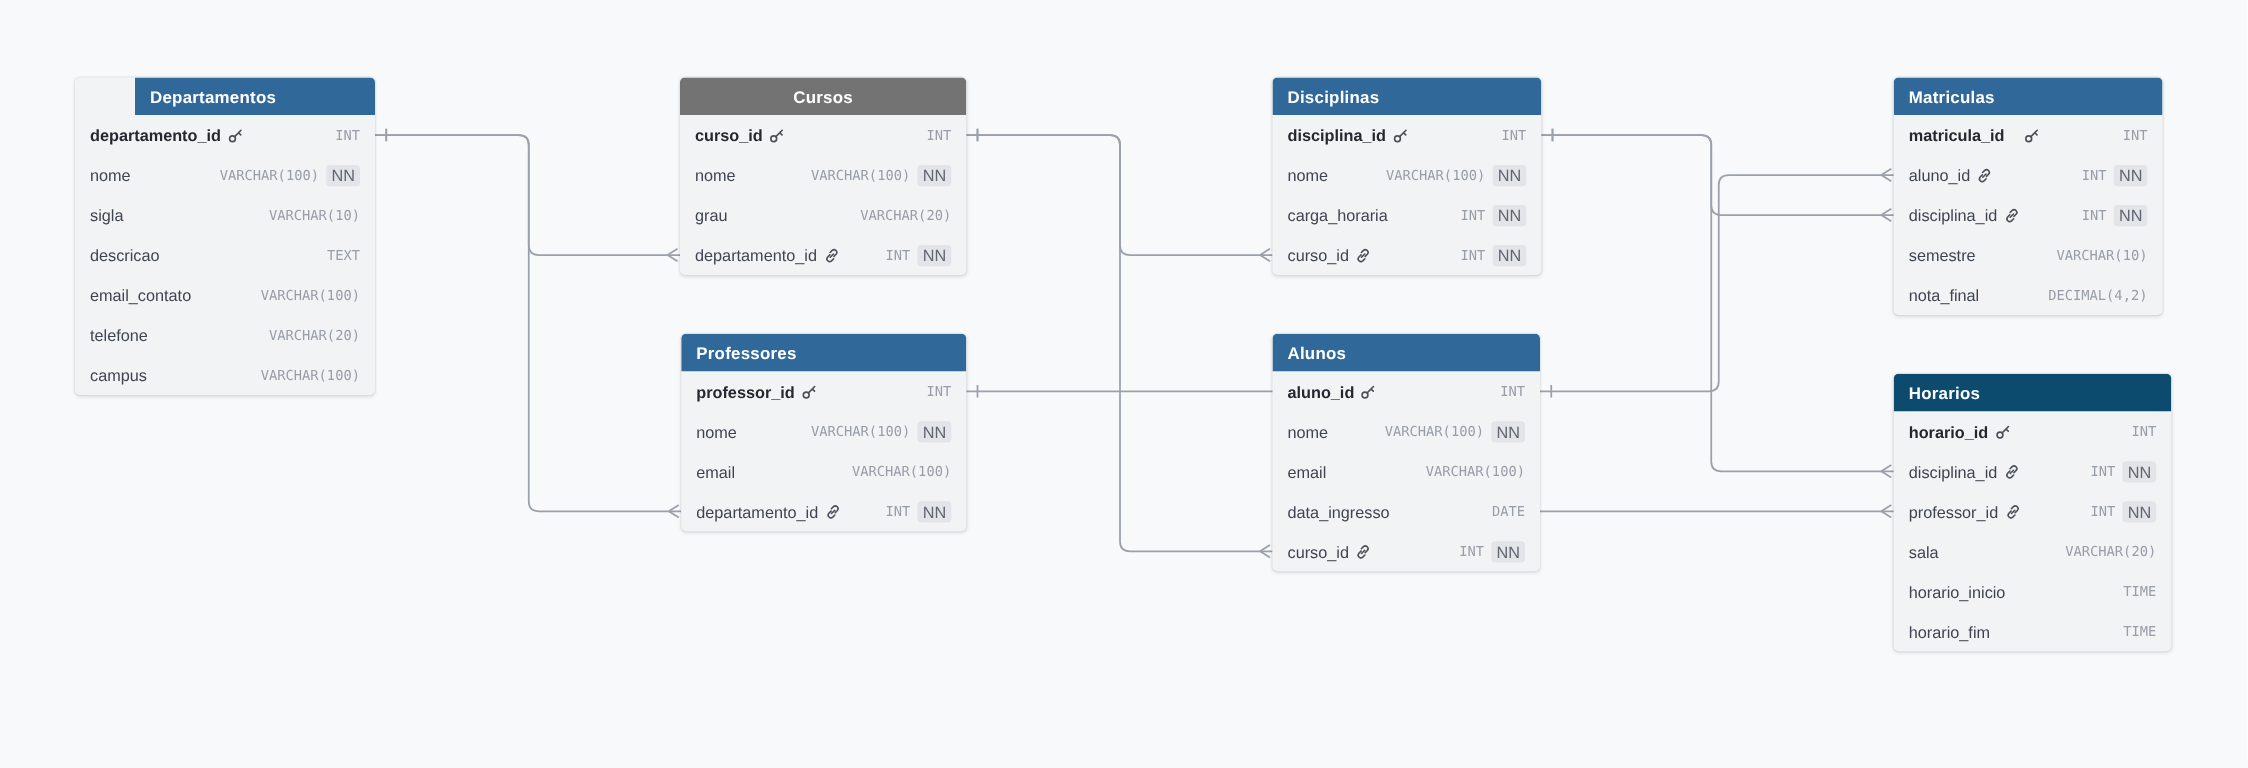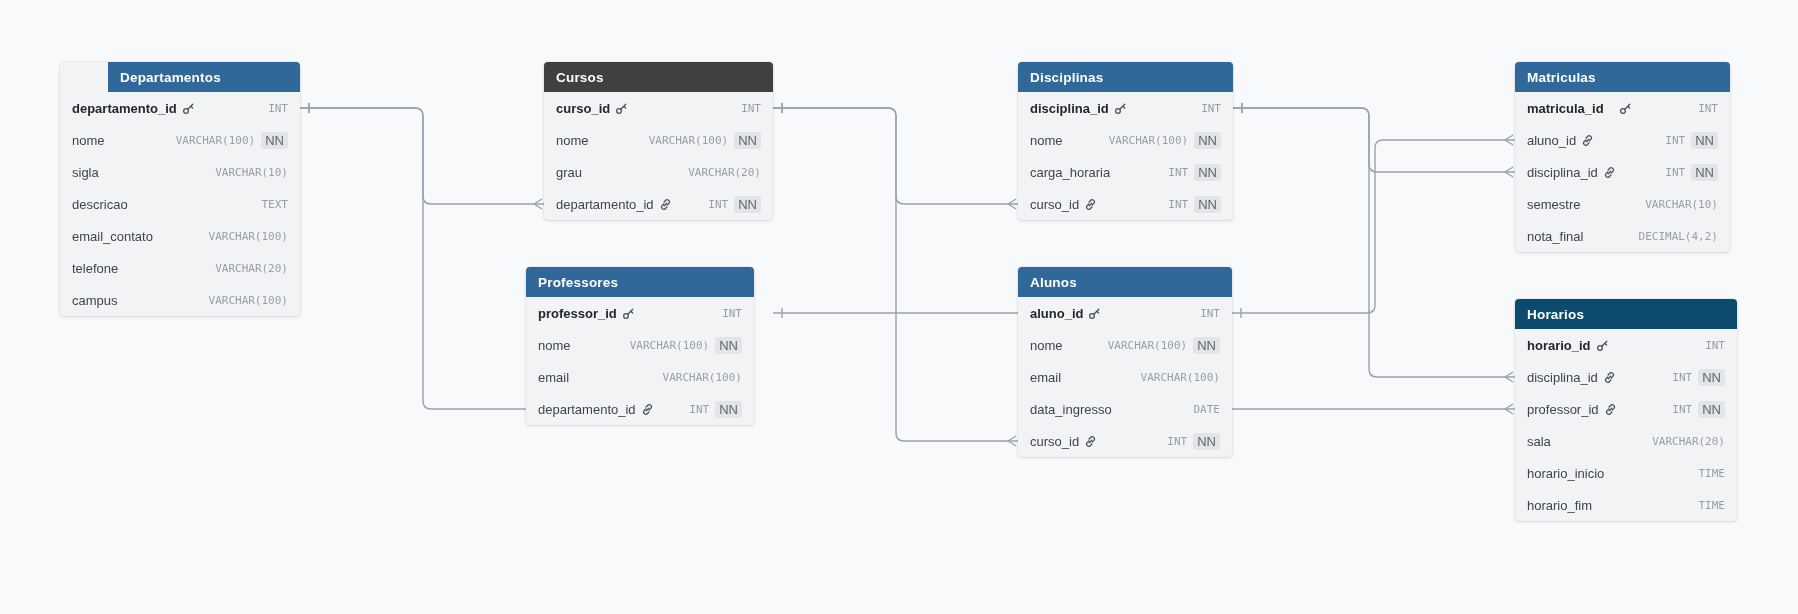--- a/index.html
+++ b/index.html
@@ -181,21 +181,21 @@
         <div class="field-row" style="height: 32px;">
     <span class="field-name">campus</span>
 
     <span class="field-spacer"></span>
     <span class="field-type">VARCHAR(100)</span>
 
   </div>
       </div>
   </div>
     <div class="table-card" style="left: 544px; top: 62px; width: 229px;">
-    <div class="table-header" style="background: #404040; height: 30px;">
+    <div class="table-header" style="background: #737373; height: 30px; justify-content: center;">
       <span class="table-title">Cursos</span>
     </div>
     <div>
         <div class="field-row pk" style="height: 32px;">
     <span class="field-name">curso_id</span>
     <span class="field-icon">
       <svg width="13" height="13" viewBox="0 0 14 14" fill="none" stroke="#4a5058" stroke-width="1.4" stroke-linecap="round">
         <circle cx="4.3" cy="9.7" r="2.5"></circle>
         <path d="M6.2 7.8 L11.6 2.4 M9.5 4.5 l1.9 1.9"></path>
       </svg>
@@ -338,21 +338,21 @@
   </div>
         <div class="field-row" style="height: 32px;">
     <span class="field-name">nota_final</span>
 
     <span class="field-spacer"></span>
     <span class="field-type">DECIMAL(4,2)</span>
 
   </div>
       </div>
   </div>
-    <div class="table-card" style="left: 526px; top: 267px; width: 228px;">
+    <div class="table-card" style="left: 545px; top: 267px; width: 228px;">
     <div class="table-header" style="background: rgb(48, 104, 154); height: 30px;">
       <span class="table-title">Professores</span>
     </div>
     <div>
         <div class="field-row pk" style="height: 32px;">
     <span class="field-name">professor_id</span>
     <span class="field-icon">
       <svg width="13" height="13" viewBox="0 0 14 14" fill="none" stroke="#4a5058" stroke-width="1.4" stroke-linecap="round">
         <circle cx="4.3" cy="9.7" r="2.5"></circle>
         <path d="M6.2 7.8 L11.6 2.4 M9.5 4.5 l1.9 1.9"></path>

